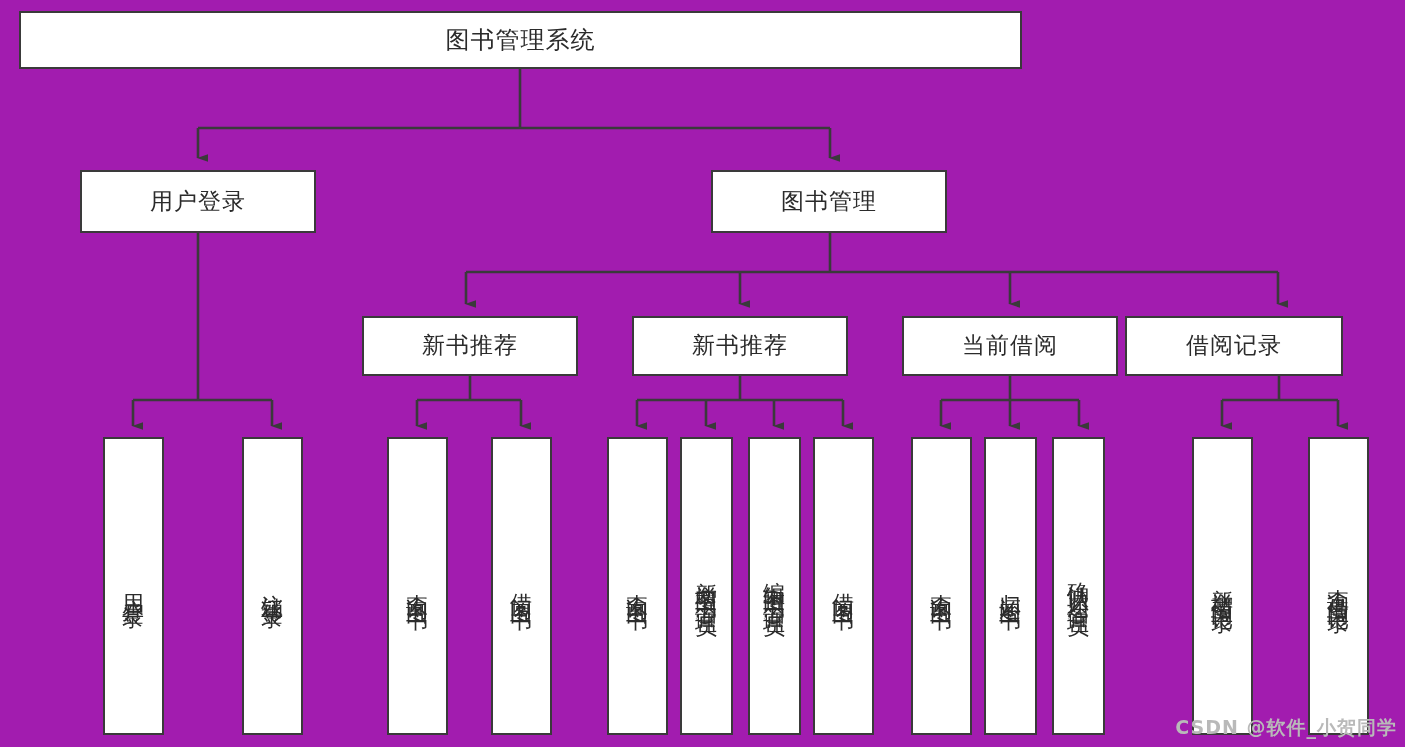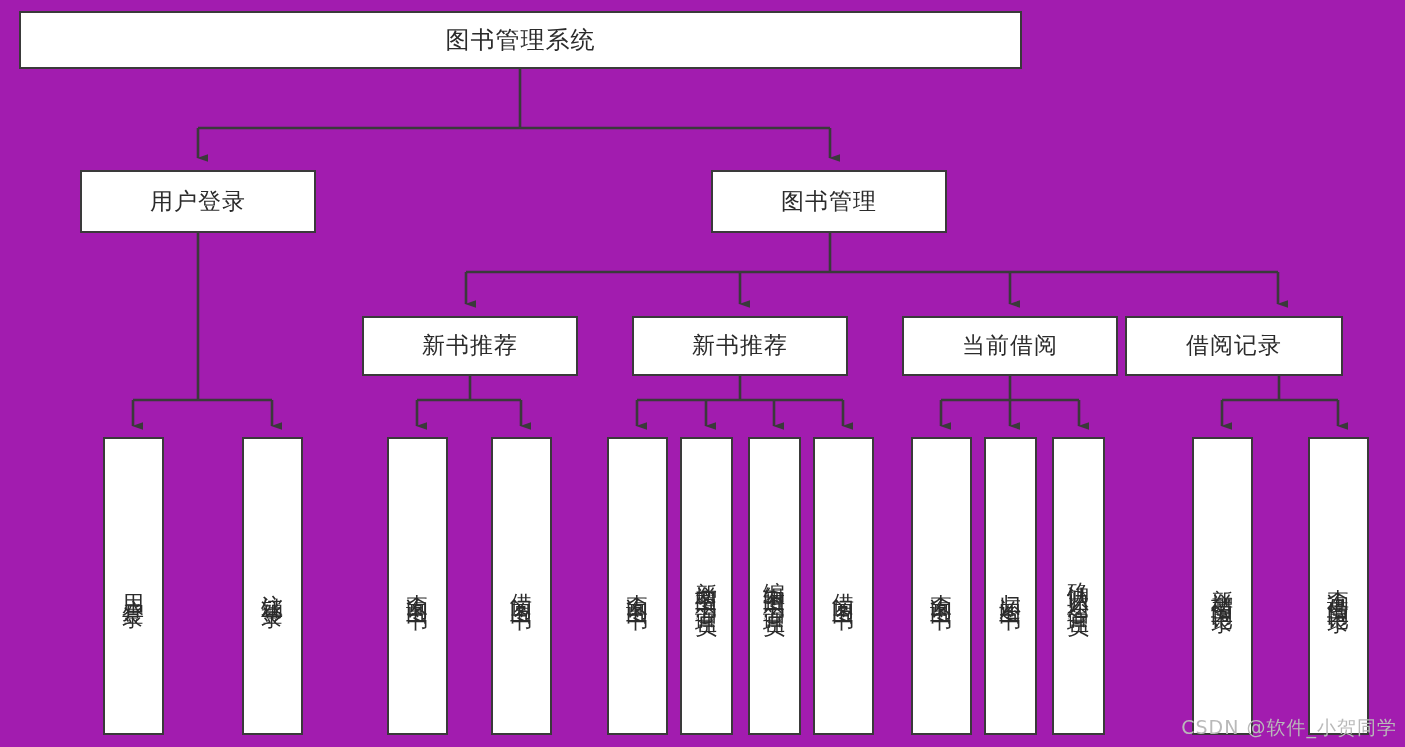--- a/index.html
+++ b/index.html
@@ -58,20 +58,21 @@
     text-align: center;
   }
   .watermark {
     position: absolute;
     right: 8px;
     bottom: 6px;
     font-size: 19px;
     color: #b9b9b9;
     letter-spacing: 1px;
     white-space: nowrap;
+    font-weight: bold;
   }
 </style>
 </head>
 <body>
 
 <div id="canvas">
 
   <svg id="wires" viewBox="0 0 1405 747">
     <defs>
       <marker id="arrowhead" markerWidth="10" markerHeight="11" refX="4.2" refY="10" orient="auto" markerUnits="userSpaceOnUse">

